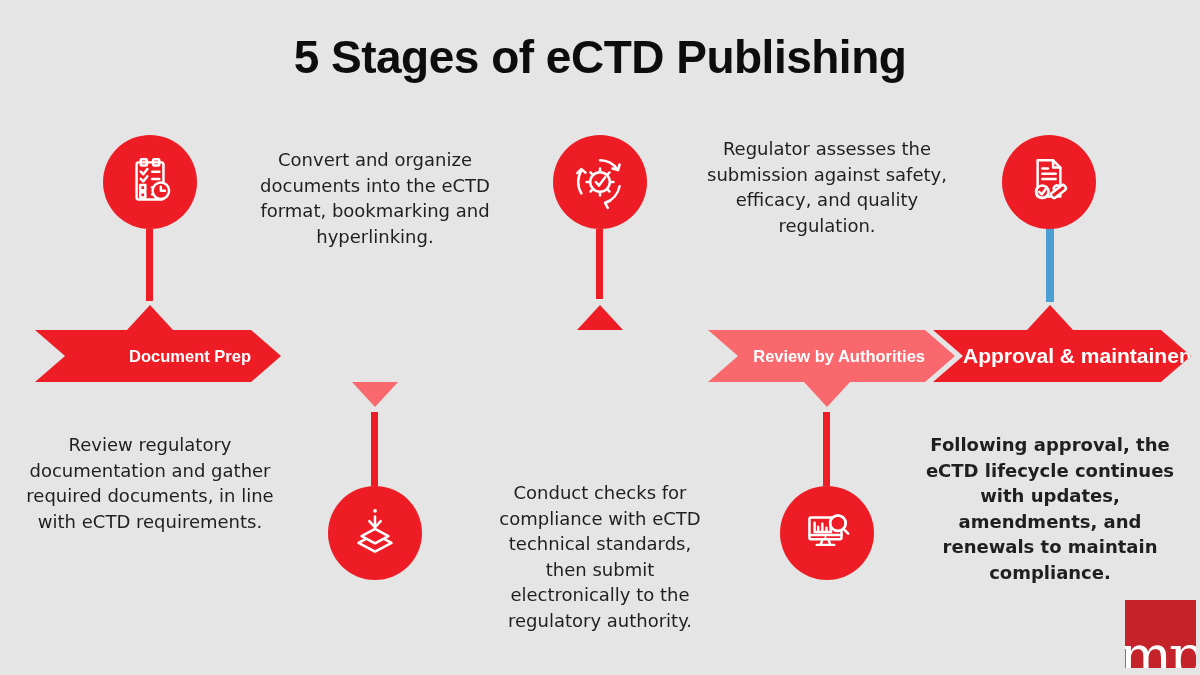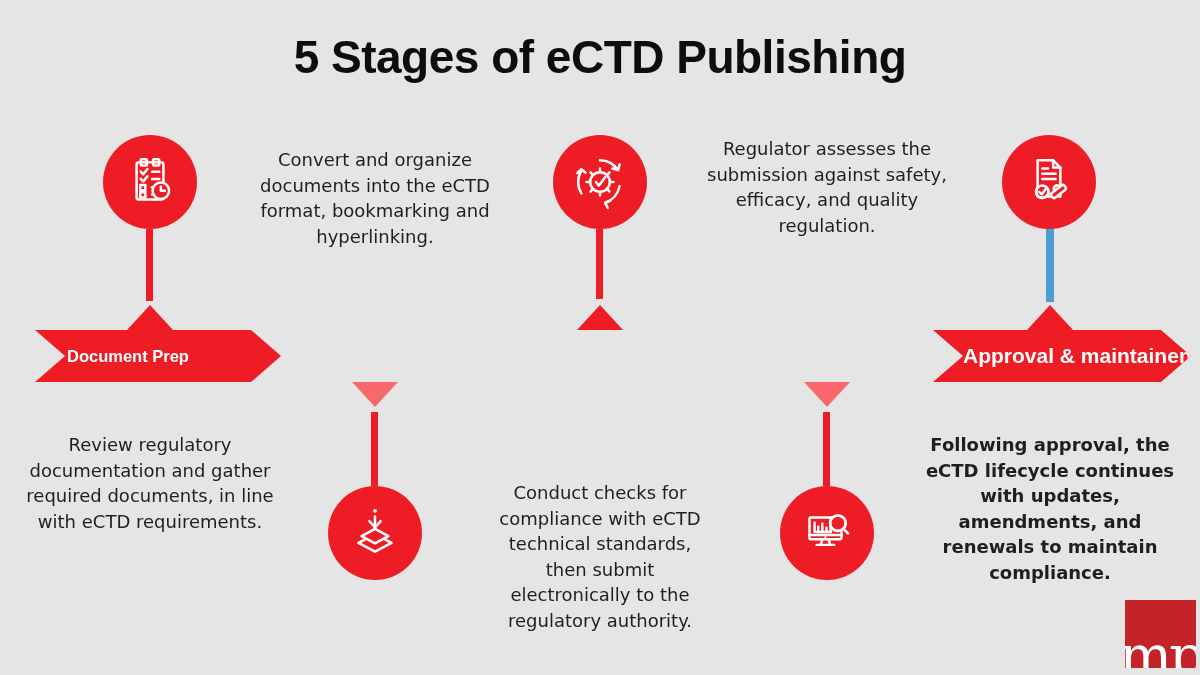--- a/index.html
+++ b/index.html
@@ -8,21 +8,21 @@
   .canvas { position:relative; width:1200px; height:675px; background:#e5e5e5; overflow:hidden; }
 
   .title { position:absolute; top:30px; left:0; width:1200px; text-align:center;
            font-family:"Liberation Sans",sans-serif; font-weight:800; font-size:46px;
            letter-spacing:-0.5px; color:#0d0d0d; }
 
   
   .banner { position:absolute; top:330px; height:52px; display:flex; align-items:center;
             justify-content:center; clip-path:polygon(0 0, calc(100% - 30px) 0, 100% 50%,
             calc(100% - 30px) 100%, 0 100%, 30px 50%); }
-  .banner .lbl { width:100%; text-align:left; padding:0 30px 0 32px;
+  .banner .lbl { width:100%; text-align:right; padding:0 30px 0 32px;
                  font-family:"Liberation Sans",sans-serif; font-weight:700;
                  font-size:16.5px; color:#fff; white-space:nowrap; }
   .bg-red { background:var(--red); }
   .bg-light { background:var(--lightred); }
   .banner1 { left:35px;  width:246px; }
   .banner2 { left:258px; width:247px; }
   .banner3 { left:483px; width:247px; }
   .banner4 { left:708px; width:247px; }
   .banner5 { left:933px; width:258px; }
   .banner5 .lbl { padding:0 24px 0 30px; font-size:21px; }
@@ -94,20 +94,23 @@
   <div class="stem stem5"></div>
 
   <div class="tab tab-up tab1"></div>
   <div class="tab tab-down tab2"></div>
   <div class="tab tab-up tab3"></div>
   <div class="tab tab-down tab4"></div>
   <div class="tab tab-up tab5"></div>
 
   <div class="banner banner1 bg-red">
     <div class="lbl">Document Prep</div>
+  </div>
+  <div class="banner banner4 bg-light">
+    <div class="lbl">Review by Authorities</div>
   </div>
   <div class="banner banner5 bg-red">
     <div class="lbl">Approval &amp; maintainence</div>
   </div>
 
   <div class="circle circ1">
     <svg viewBox="0 0 60 60">
       <rect x="17" y="11" width="26" height="36" rx="2"></rect>
       <rect x="21" y="8" width="6" height="6" rx="1"></rect>
       <rect x="33" y="8" width="6" height="6" rx="1"></rect>

